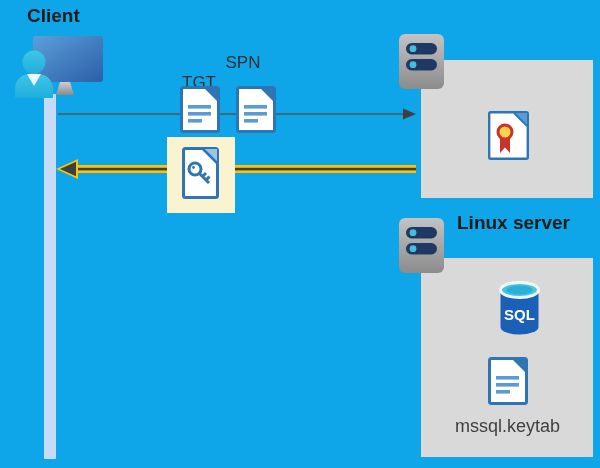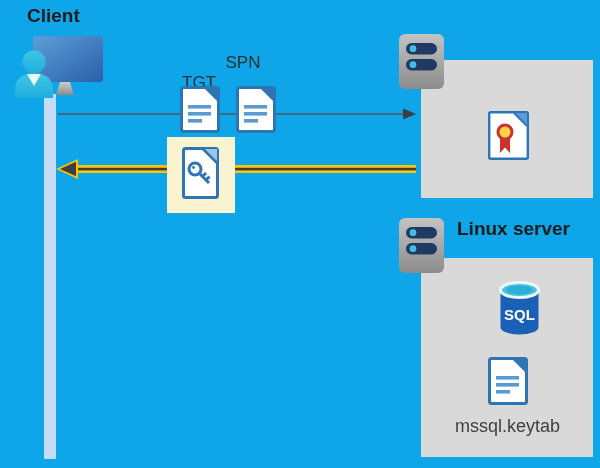--- a/index.html
+++ b/index.html
@@ -131,21 +131,21 @@
   <div class="abs z2" style="left:488px;top:111px;">
     <svg width="41" height="49" viewBox="0 0 41 49">
       <rect x="1.2" y="1.2" width="38.6" height="46.6" rx="1.5" fill="#ffffff" stroke="#2E75B6" stroke-width="2.4"></rect>
       <polygon points="26,2 39,2 39,15" fill="#5B9BD5"></polygon>
       <path d="M26,2 L39,15" stroke="#2E75B6" stroke-width="2" fill="none"></path>
       <circle cx="17" cy="21" r="7" fill="#FFD24A" stroke="#C9332B" stroke-width="3"></circle>
       <polygon points="12,27 12,42 17,36.5 22,42 22,27" fill="#C9332B"></polygon>
     </svg>
   </div>
 
-  <div class="abs node-title" style="left:457px;top:217px;">Linux server</div>
+  <div class="abs node-title" style="left:457px;top:211px;">Linux server</div>
 
   <div class="abs gray-box" style="left:421px;top:258px;width:172px;height:199px;"></div>
 
   <div class="abs z4" style="left:398px;top:217px;">
     <svg width="47" height="57" viewBox="0 0 47 57">
       <defs>
         <linearGradient id="srv2" x1="0" y1="0" x2="0" y2="1">
           <stop offset="0" stop-color="#C3C3C3"></stop>
             <stop offset="1" stop-color="#8C8C8C"></stop>
         </linearGradient>

